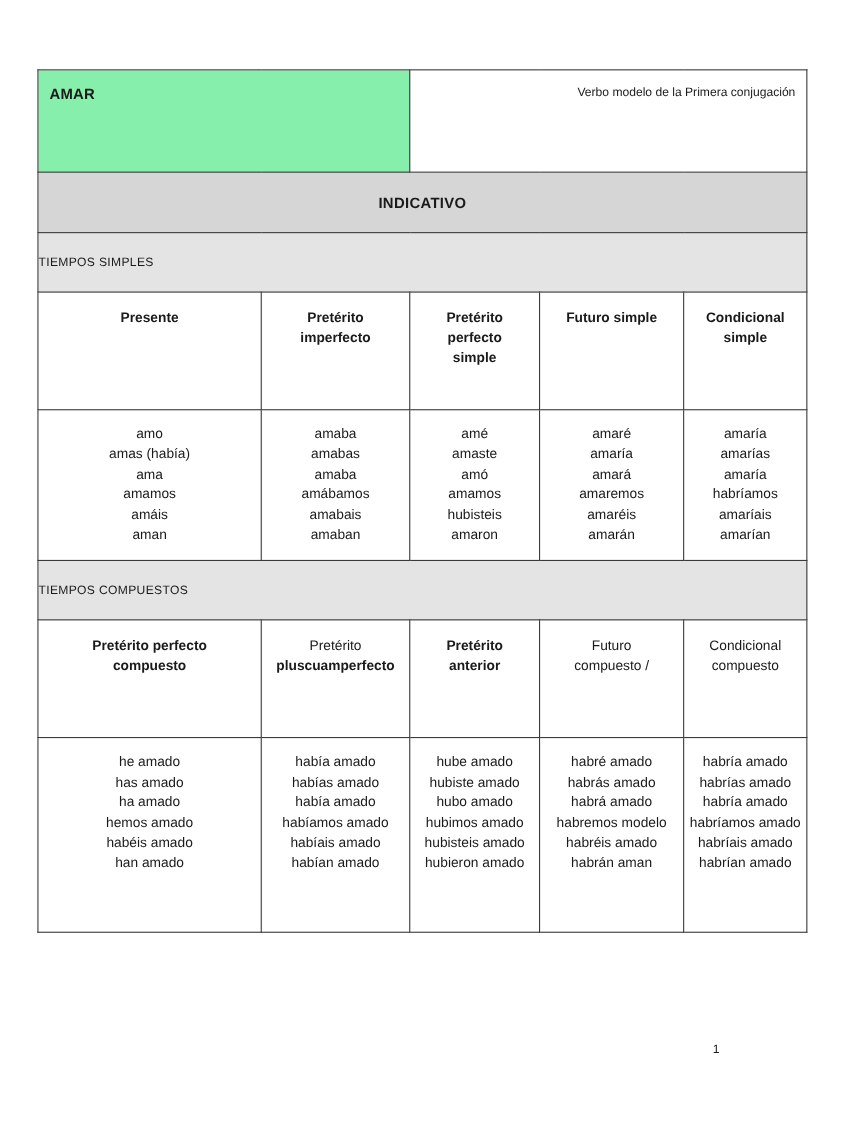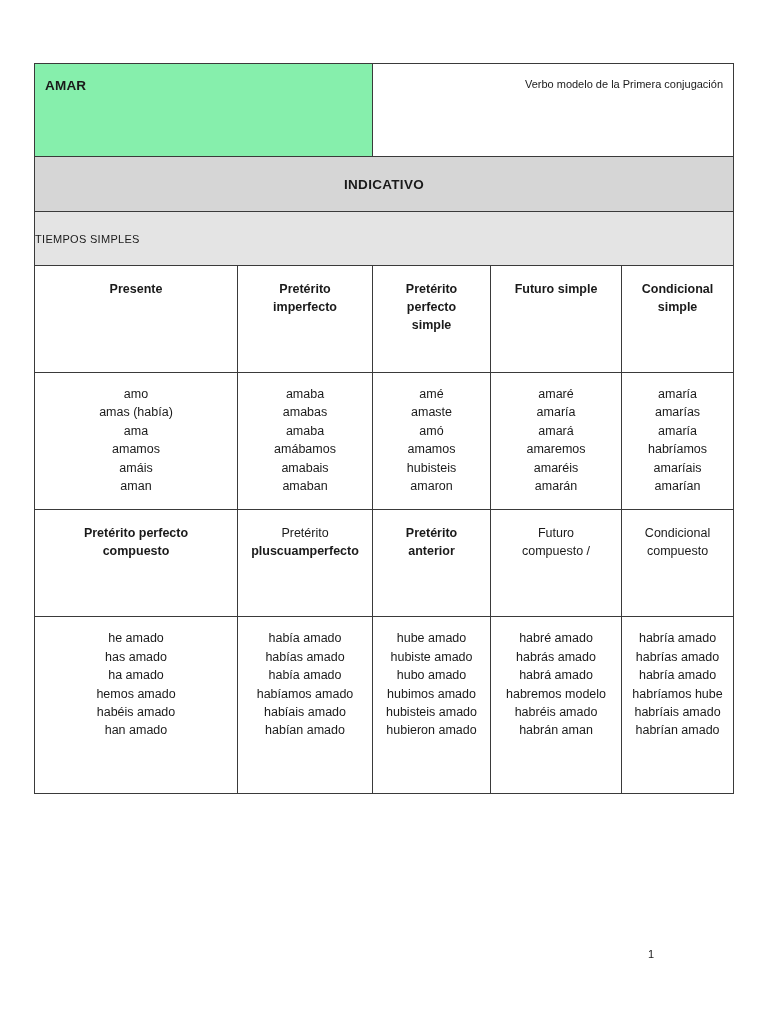--- a/index.html
+++ b/index.html
@@ -218,20 +218,23 @@
               <li>amaría</li>
               <li>amarías</li>
               <li>amaría</li>
               <li>habríamos</li>
               <li>amaríais</li>
               <li>amarían</li>
             </ul>
         </td>
       </tr>
 
+      <tr>
+        <td class="band-group" colspan="5">TIEMPOS COMPUESTOS</td>
+      </tr>
 
       <tr>
         <td class="col-head">
           <div>Pretérito perfecto</div>
           <div>compuesto</div>
         </td>
         <td class="col-head">
           <div class="soft">Pretérito</div>
           <div>pluscuamperfecto</div>
         </td>
@@ -288,21 +291,21 @@
               <li>habremos modelo</li>
               <li>habréis amado</li>
               <li>habrán aman</li>
             </ul>
         </td>
         <td class="col-body tall">
           <ul class="forms">
               <li>habría amado</li>
               <li>habrías amado</li>
               <li>habría amado</li>
-              <li>habríamos hube</li>
+              <li>habríamos amado</li>
               <li>habríais amado</li>
               <li>habrían amado</li>
             </ul>
         </td>
       </tr>
 
     </tbody>
   </table>
 
   <div id="page-number">1</div>

